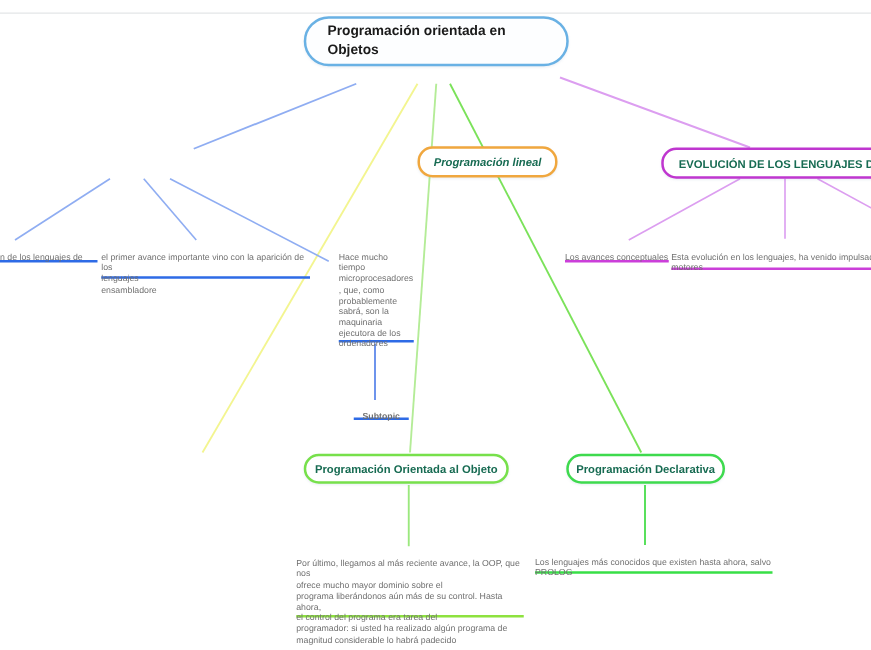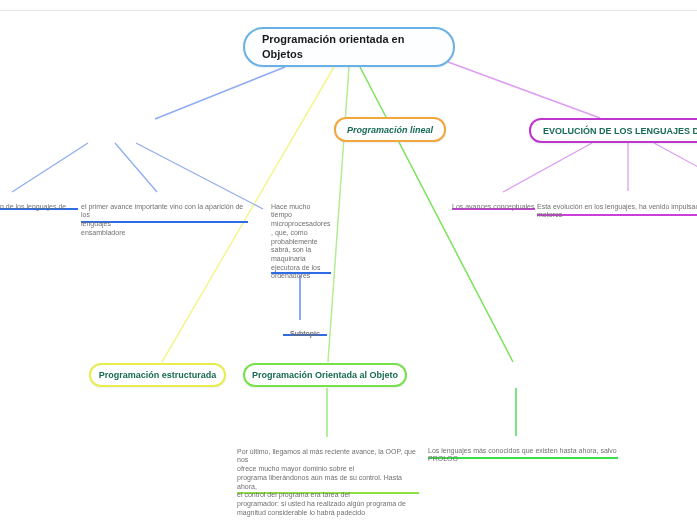--- a/index.html
+++ b/index.html
@@ -57,40 +57,40 @@
     <line x1="115" y1="143" x2="157" y2="192" stroke="#8fadf2" stroke-width="1.3"></line>
     <line x1="136" y1="143" x2="263" y2="209" stroke="#8fadf2" stroke-width="1.3"></line>
     <line x1="592" y1="143" x2="503" y2="192" stroke="#dc9ef0" stroke-width="1.3"></line>
     <line x1="628" y1="143" x2="628" y2="191" stroke="#dc9ef0" stroke-width="1.3"></line>
     <line x1="654" y1="143" x2="700" y2="168" stroke="#dc9ef0" stroke-width="1.3"></line>
     <line x1="300" y1="275" x2="300" y2="320" stroke="#4d7ce8" stroke-width="1.3"></line>
     <line x1="327" y1="388" x2="327" y2="437" stroke="#9be87e" stroke-width="1.5"></line>
     <line x1="516" y1="388" x2="516" y2="436" stroke="#4ede52" stroke-width="1.5"></line>
   </svg>
 
-  <div class="node root" style="left:243px;top:27px;width:212px;height:40px;">Programación orientada en
+  <div class="node root" style="left:243px;top:13px;width:212px;height:40px;">Programación orientada en
 Objetos</div>
 
 
   <div class="node pill b-lin" style="left:334px;top:117px;width:112px;height:25px;">
     <span class="lbl">Programación lineal</span>
   </div>
 
   <div class="node pill b-evo left-align" style="left:529px;top:118px;width:250px;height:25px;">
     <span class="lbl">EVOLUCIÓN DE LOS LENGUAJES DE</span>
   </div>
 
-  <div class="node pill b-est" style="left:89px;top:363px;width:137px;height:24px;">
-    <span class="lbl">Programación estructurada</span>
-  </div>
 
   <div class="node pill b-oop" style="left:243px;top:363px;width:164px;height:24px;">
     <span class="lbl">Programación Orientada al Objeto</span>
   </div>
 
+  <div class="node pill b-dec" style="left:453px;top:363px;width:127px;height:24px;">
+    <span class="lbl">Programación Declarativa</span>
+  </div>
 
   <div class="leaf u-blue" style="left:0;top:194px;width:78px;height:16px;">
     <span class="leaf-text">n de los lenguajes de</span>
   </div>
 
   <div class="leaf u-blue" style="left:81px;top:194px;width:167px;height:29px;">
     <span class="leaf-text">el primer avance importante vino con la aparición de los
 lenguajes
 ensambladore</span>
   </div>

